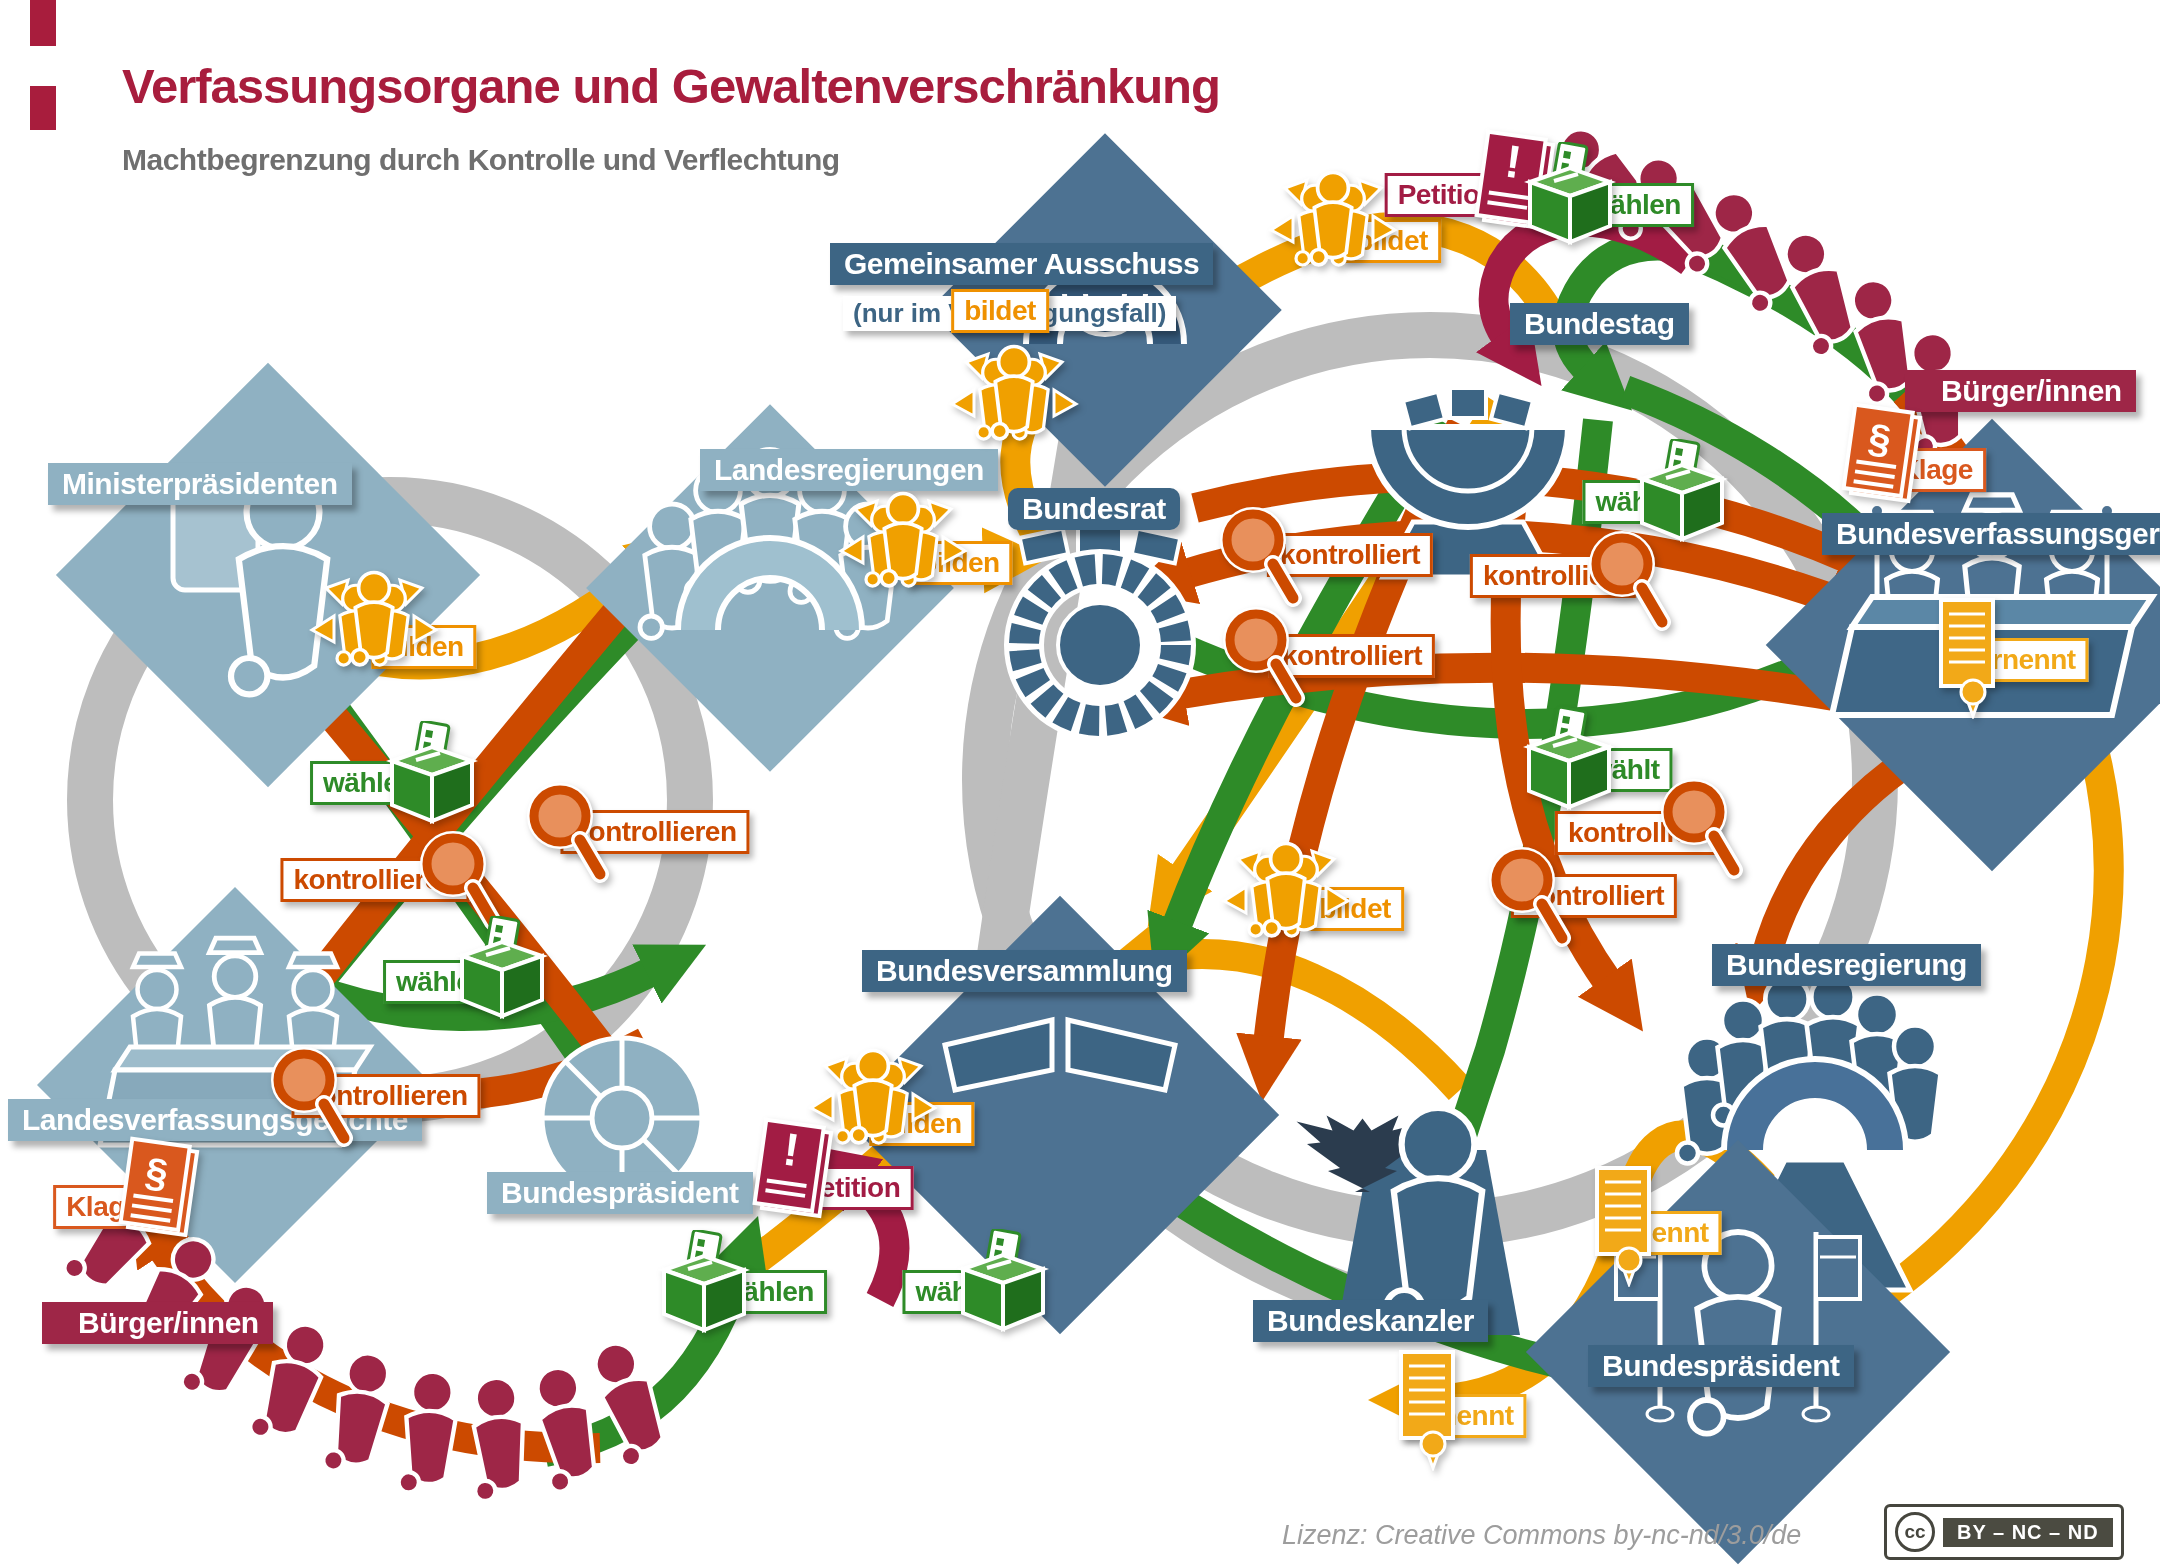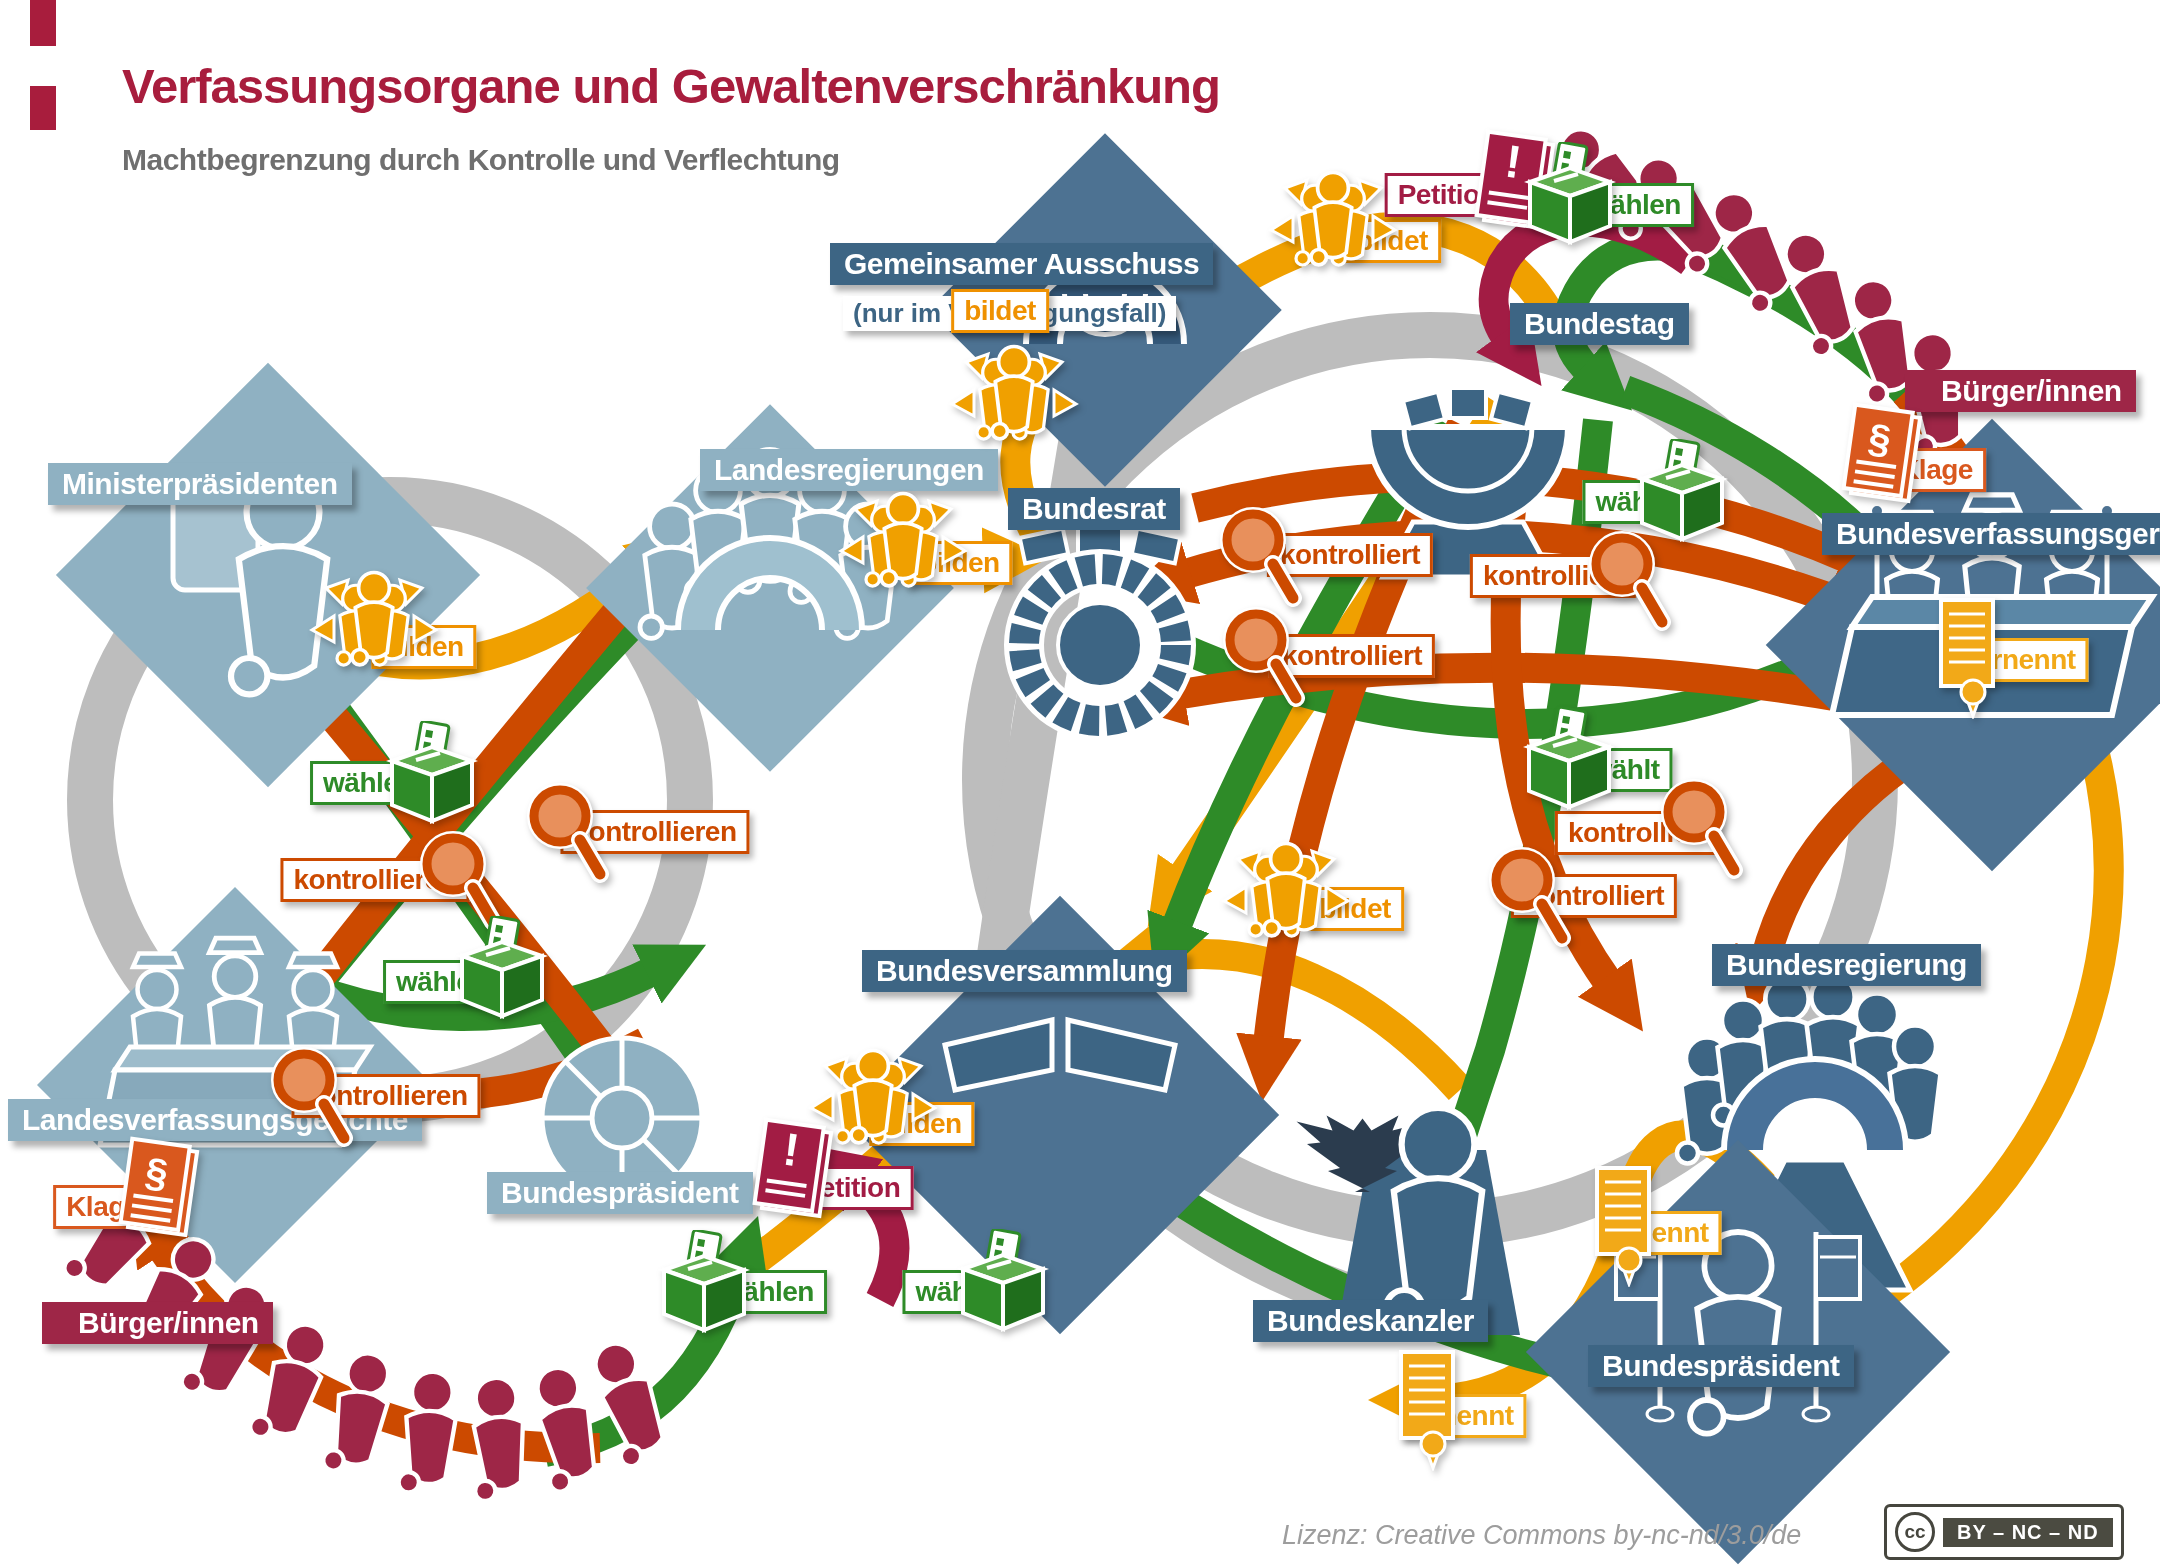--- a/index.html
+++ b/index.html
@@ -269,21 +269,21 @@
 
 <div class="layer" id="label-layer" style="z-index:5;">
   <div class="brand-square" style="left:30px;top:0;width:26px;height:46px;"></div>
   <div class="brand-square" style="left:30px;top:86px;width:26px;height:44px;"></div>
   <div id="page-subtitle">Machtbegrenzung durch Kontrolle und Verflechtung</div>
   <div id="page-title">Verfassungsorgane und Gewaltenverschränkung</div>
 
   <div class="inst-label inst-dark" style="left:830px;top:243px;">Gemeinsamer Ausschuss</div>
   <div class="note-label" style="left:843px;top:296px;">(nur im Verteidigungsfall)</div>
   <div class="inst-label inst-dark" style="left:1510px;top:303px;">Bundestag</div>
-  <div class="inst-label inst-dark" style="left:1008px;top:488px;">Bundesrat</div>
+  <div class="inst-label inst-dark" style="left:1008px;top:488px;border-radius:10px;">Bundesrat</div>
   <div class="inst-label inst-dark" style="left:1822px;top:513px;">Bundesverfassungsgericht</div>
   <div class="inst-label inst-dark" style="left:862px;top:950px;">Bundesversammlung</div>
   <div class="inst-label inst-dark" style="left:1712px;top:944px;">Bundesregierung</div>
   <div class="inst-label inst-dark" style="left:1253px;top:1300px;">Bundeskanzler</div>
   <div class="inst-label inst-dark" style="left:1588px;top:1345px;">Bundespräsident</div>
   <div class="inst-label inst-light" style="left:48px;top:463px;">Ministerpräsidenten</div>
   <div class="inst-label inst-light" style="left:700px;top:449px;">Landesregierungen</div>
   <div class="inst-label inst-light" style="left:8px;top:1099px;">Landesverfassungsgerichte</div>
   <div class="inst-label inst-light" style="left:487px;top:1172px;">Bundespräsident</div>
   <div class="inst-label inst-red" style="left:1905px;top:370px;">Bürger/innen</div>

